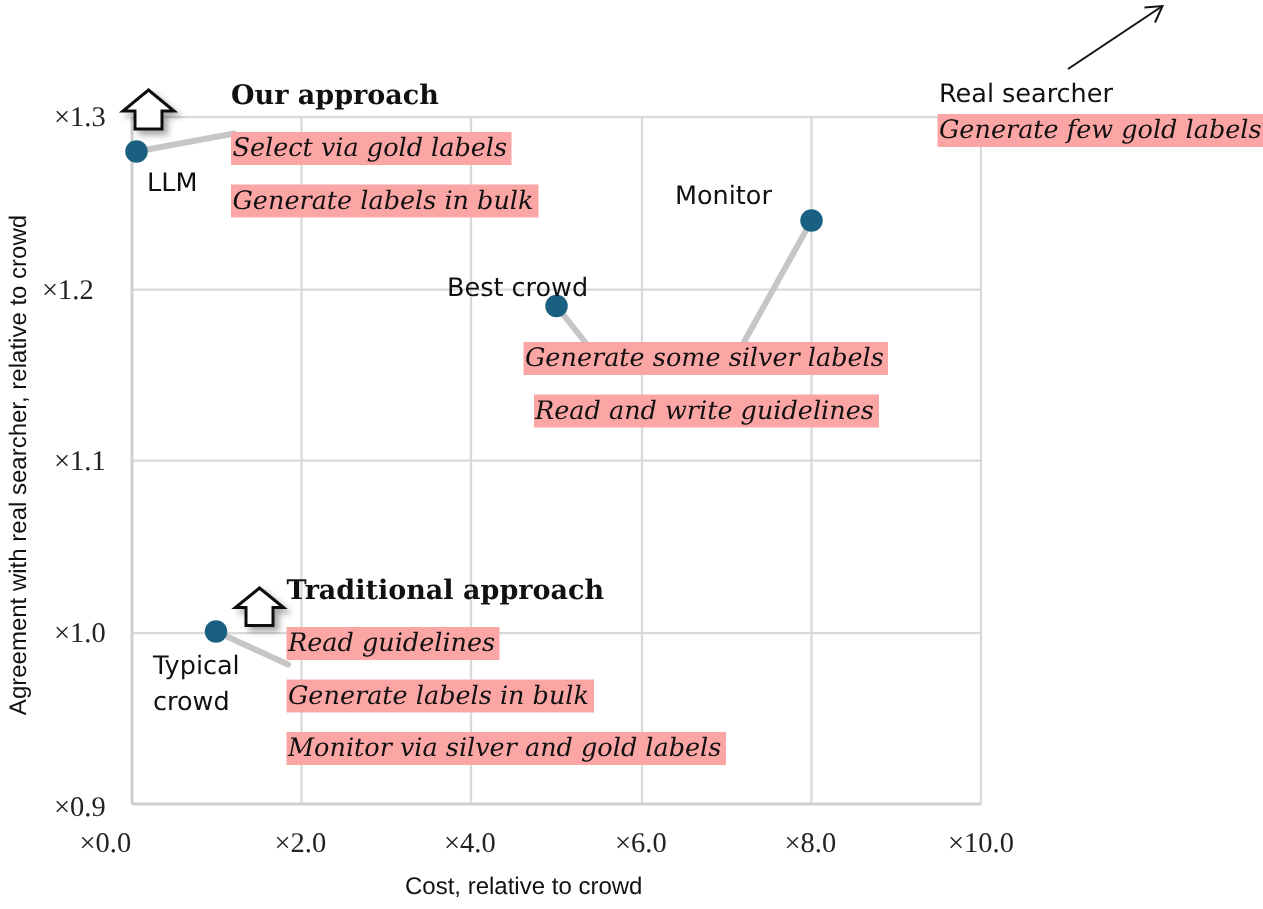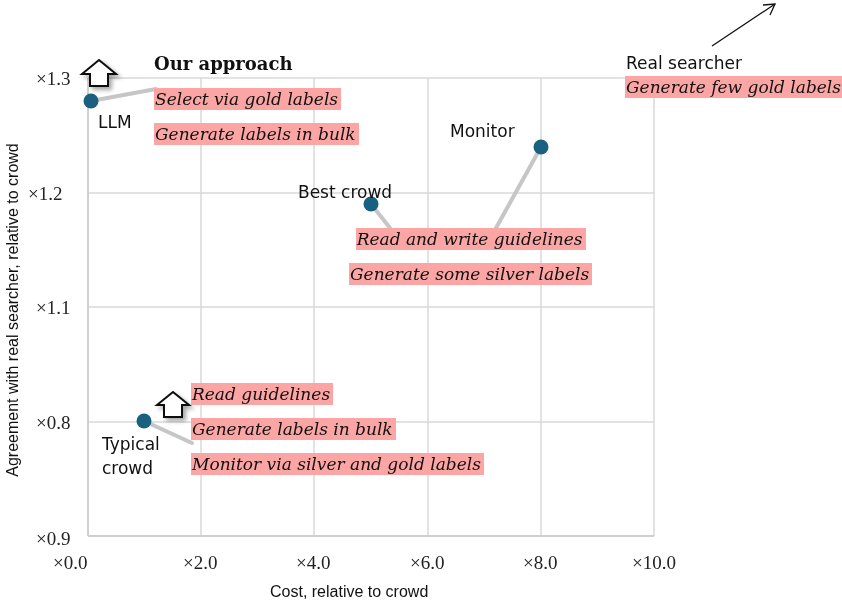--- a/index.html
+++ b/index.html
@@ -58,21 +58,21 @@
     <circle cx="91" cy="101" r="7.5"></circle>
     <circle cx="144" cy="421" r="7.5"></circle>
     <circle cx="371" cy="204" r="7.5"></circle>
     <circle cx="541" cy="147" r="7.5"></circle>
   </g>
 </svg>
 
 <div class="tick" style="left:36px; top:68px;">×1.3</div>
 <div class="tick" style="left:28px; top:183px;">×1.2</div>
 <div class="tick" style="left:36px; top:297px;">×1.1</div>
-<div class="tick" style="left:36px; top:412px;">×0.8</div>
+<div class="tick" style="left:36px; top:412px;">×1.0</div>
 <div class="tick" style="left:36px; top:528px;">×0.9</div>
 
 <div class="tick" style="left:53px; top:552px;">×0.0</div>
 <div class="tick" style="left:183px; top:552px;">×2.0</div>
 <div class="tick" style="left:296px; top:552px;">×4.0</div>
 <div class="tick" style="left:410px; top:552px;">×6.0</div>
 <div class="tick" style="left:523px; top:552px;">×8.0</div>
 <div class="tick" style="left:632px; top:552px;">×10.0</div>
 
 <div class="axis-title" style="left:270px; top:583px;">Cost, relative to crowd</div>
@@ -87,25 +87,26 @@
 <div class="lbl" style="left:450px; top:120px;">Monitor</div>
 <div class="lbl" style="left:626px; top:52px;">Real searcher</div>
 
 <div class="stack lbl" style="left:154px; top:53px;">
   <span class="title">Our approach</span>
   <span class="hl">Select via gold labels</span>
   <span class="hl">Generate labels in bulk</span>
 </div>
 
 <div class="stack lbl" style="left:191px; top:383px;">
+  <span class="title">Traditional approach</span>
   <span class="hl">Read guidelines</span>
   <span class="hl">Generate labels in bulk</span>
   <span class="hl">Monitor via silver and gold labels</span>
 </div>
 
 <div class="stack lbl" style="left:349px; top:228px; align-items:center;">
+  <span class="hl">Generate some silver labels</span>
   <span class="hl">Read and write guidelines</span>
-  <span class="hl">Generate some silver labels</span>
 </div>
 
 <div class="stack lbl" style="left:625px; top:76px;">
   <span class="hl">Generate few gold labels</span>
 </div>
 
 </body></html>

